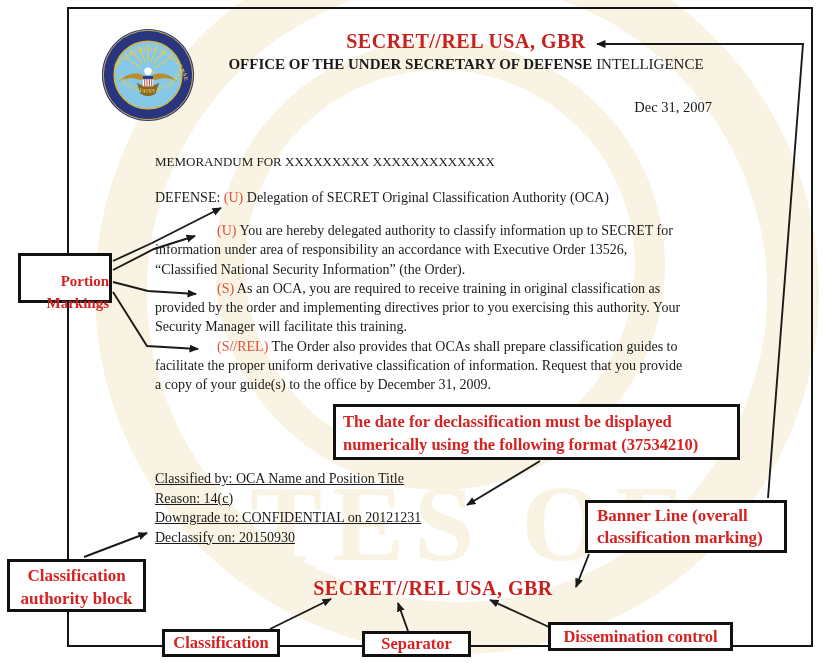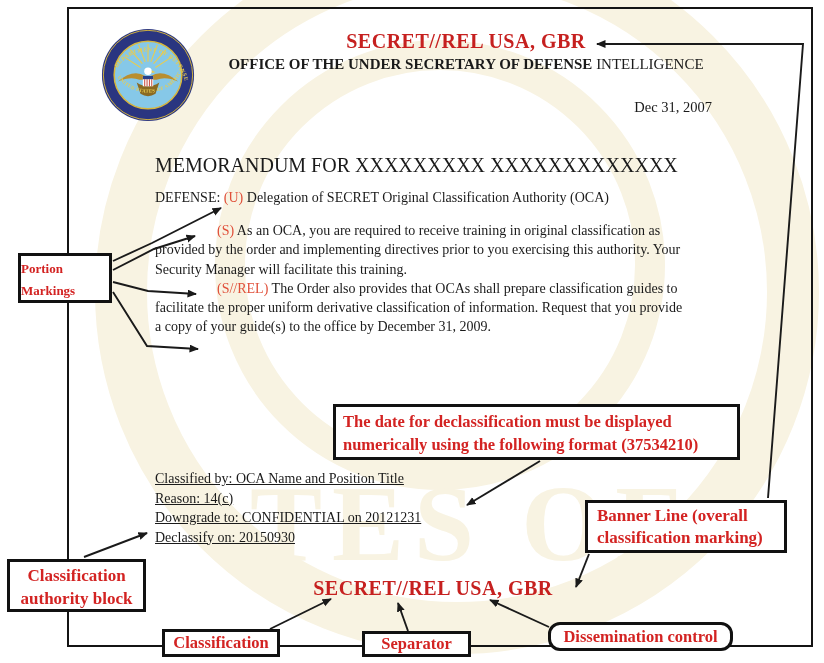--- a/index.html
+++ b/index.html
@@ -22,47 +22,47 @@
   .page{position:absolute;left:67px;top:7px;width:742px;height:636px;
     border:2px solid #141414;background:transparent;z-index:1;}
   
   .abs{position:absolute;z-index:2;}
   .seal{left:101px;top:28px;width:94px;height:94px;}
   .top-banner{left:240px;top:30px;width:452px;text-align:center;
     font-size:20px;font-weight:bold;color:var(--banner-red);letter-spacing:.5px;}
   .office{left:95px;top:56px;width:742px;text-align:center;font-size:15px;}
   .office .b{font-weight:bold;}
   .date{left:552px;top:99px;width:160px;text-align:right;font-size:14.5px;}
-  .memo-for{left:155px;top:154px;font-size:20px;}
+  .memo-for{left:155px;top:154px;font-size:13px;}
   .subject{left:155px;top:190px;font-size:14px;}
   .paras{left:155px;top:221px;width:665px;font-size:14px;line-height:19.3px;}
   .paras p{margin:0;text-indent:62px;}
   .paras p.bold{font-weight:normal;}
   .pm{color:var(--portion-red);}
   .pt{white-space:pre-line;}
   .auth-block{left:155px;top:469px;font-size:14px;line-height:19.5px;text-decoration:underline;}
   .bottom-banner{left:238px;top:577px;width:390px;text-align:center;
     font-size:20px;font-weight:bold;color:var(--banner-red);letter-spacing:.5px;}
   
   .callout{position:absolute;z-index:4;background:#ffffff;border:3px solid #111;
     color:var(--label-red);font-weight:bold;box-sizing:border-box;white-space:pre-line;}
-  .box-portion{left:18px;top:253px;width:94px;height:50px;font-size:13px;
-    text-align:left;line-height:22px;padding-top:2px;}
+  .box-portion{left:18px;top:253px;width:94px;height:50px;font-size:15px;
+    text-align:right;line-height:22px;padding-top:14px;}
   .box-note{left:333px;top:404px;width:407px;height:56px;font-size:16.5px;
     line-height:23px;padding:3px 7px;}
   .box-bannerline{left:585px;top:500px;width:202px;height:53px;font-size:17px;
     line-height:22px;padding:2px 9px;}
   .box-authlabel{left:7px;top:559px;width:139px;height:53px;font-size:17px;
     text-align:center;line-height:23px;padding-top:2px;}
   .box-classification{left:162px;top:629px;width:118px;height:28px;font-size:16.5px;
     text-align:center;line-height:22px;}
   .box-separator{left:362px;top:631px;width:109px;height:26px;font-size:16.5px;
     text-align:center;line-height:20px;}
   .box-dissem{left:548px;top:622px;width:185px;height:29px;font-size:16.5px;
-    text-align:center;line-height:23px;border-radius:12px;}
+    text-align:center;line-height:23px;}
   
   .overlay{position:absolute;left:0;top:0;width:824px;height:663px;z-index:3;pointer-events:none;}
   .overlay .ln{stroke:#1a1a1a;stroke-width:1.9;fill:none;}
 </style>
 </head>
 <body>
 
 <div class="wm-circle"></div>
 <div class="wm-circle2"></div>
 <div class="wm-text">TES OF</div>
@@ -111,20 +111,23 @@
 <div class="abs date">Dec 31, 2007</div>
 
 <div class="abs memo-for">MEMORANDUM FOR XXXXXXXXX XXXXXXXXXXXXX</div>
 <div class="abs subject">
   <span>DEFENSE:</span>
   <span class="pm">(U)</span>
   <span>Delegation of SECRET Original Classification Authority (OCA)</span>
 </div>
 
 <div class="abs paras">
+  <p><span class="pm">(U)</span> <span class="pt">You are hereby delegated authority to classify information up to SECRET for
+information under area of responsibility an accordance with Executive Order 13526,
+“Classified National Security Information” (the Order).</span></p>
   <p class="bold"><span class="pm">(S)</span> <span class="pt">As an OCA, you are required to receive training in original classification as
 provided by the order and implementing directives prior to you exercising this authority. Your
 Security Manager will facilitate this training.</span></p>
   <p><span class="pm">(S//REL)</span> <span class="pt">The Order also provides that OCAs shall prepare classification guides to
 facilitate the proper uniform derivative classification of information. Request that you provide
 a copy of your guide(s) to the office by December 31, 2009.</span></p>
 </div>
 
 <div class="abs auth-block">
   <div>Classified by: OCA Name and Position Title</div>

